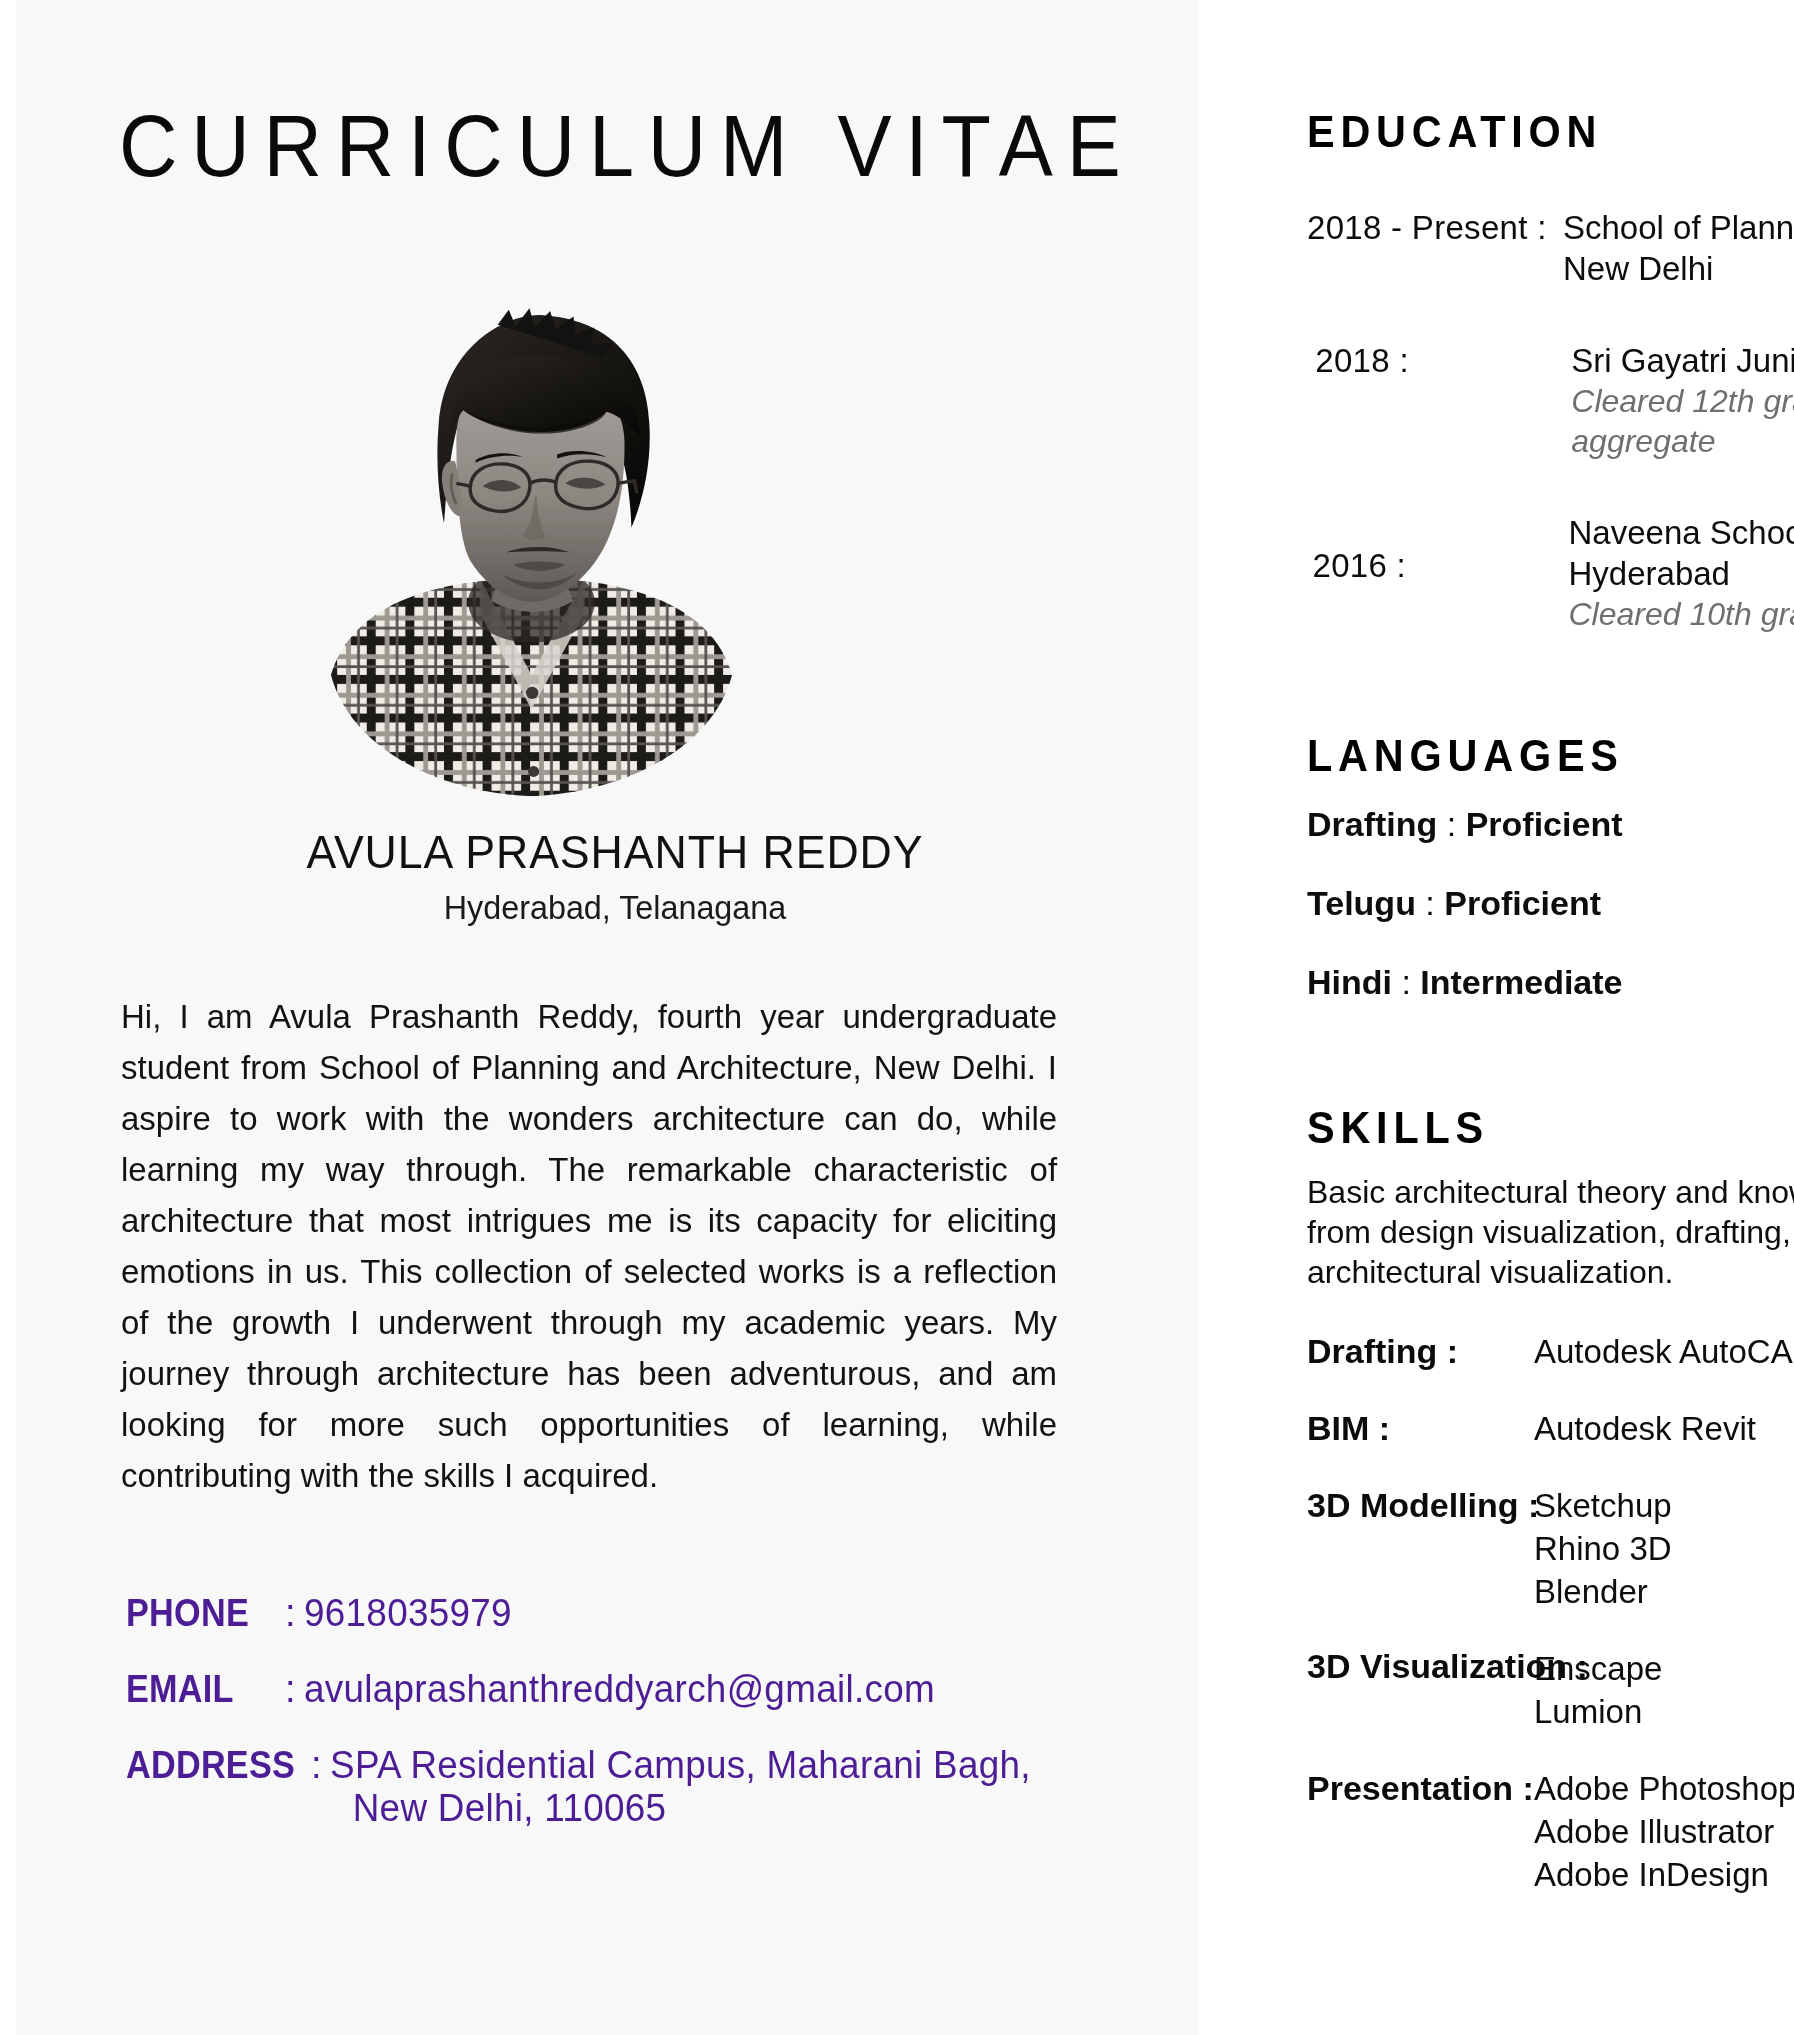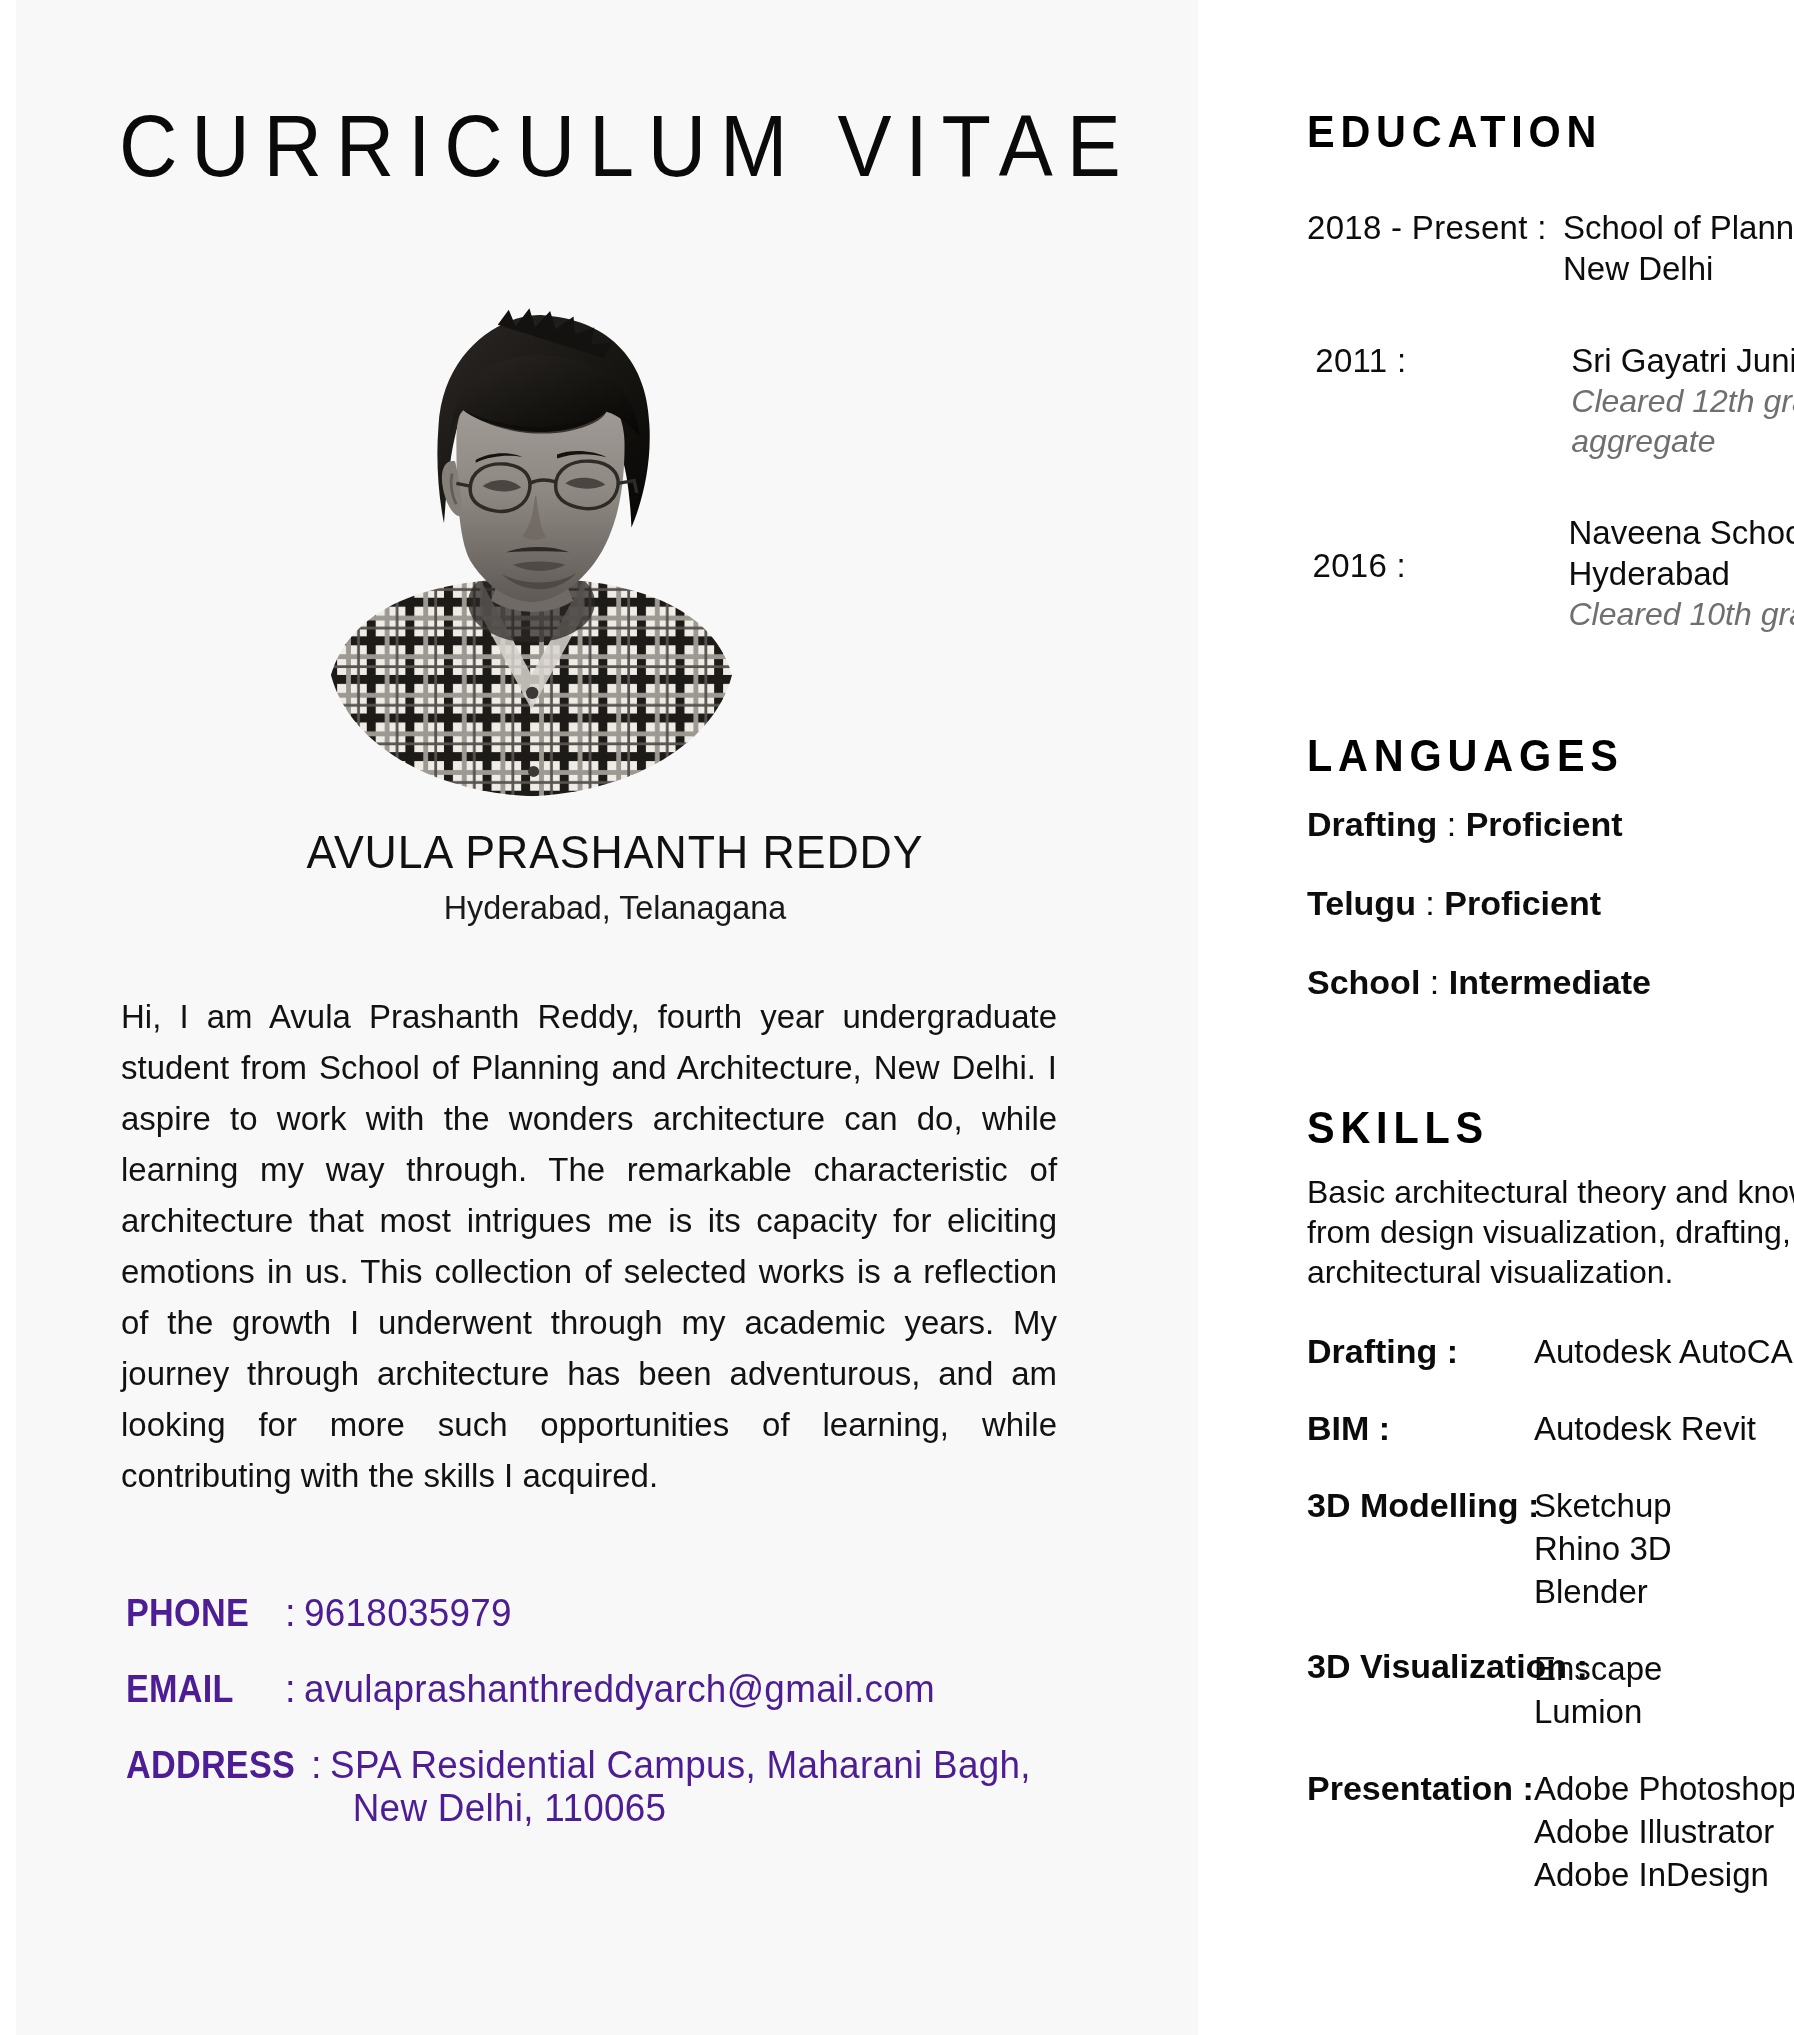--- a/index.html
+++ b/index.html
@@ -396,21 +396,21 @@
 
       <div class="edu-item">
         <div class="edu-year">2018 - Present :</div>
         <div class="edu-detail">
           <span>School of Planning and Architecture,</span><br>
           <span>New Delhi</span>
         </div>
       </div>
 
       <div class="edu-item">
-        <div class="edu-year indent">2011 :</div>
+        <div class="edu-year indent">2018 :</div>
         <div class="edu-detail">
           <span>Sri Gayatri Junior College, Hyderabad</span>
           <span class="edu-note">Cleared 12th grade with 97.4%</span>
           <span class="edu-note">aggregate</span>
         </div>
       </div>
 
       <div class="edu-item">
         <div class="edu-year indent2">2016 :</div>
         <div class="edu-detail">
@@ -425,21 +425,21 @@
     <div class="sec-head lang-head">LANGUAGES</div>
 
     <div class="lang-list">
       <div class="lang-row">
         <span class="lang-name">Drafting</span><span class="lang-sep"> : </span><span class="lang-level">Proficient</span>
       </div>
       <div class="lang-row">
         <span class="lang-name">Telugu</span><span class="lang-sep"> : </span><span class="lang-level">Proficient</span>
       </div>
       <div class="lang-row">
-        <span class="lang-name">School</span><span class="lang-sep"> : </span><span class="lang-level">Intermediate</span>
+        <span class="lang-name">Hindi</span><span class="lang-sep"> : </span><span class="lang-level">Intermediate</span>
       </div>
     </div>
 
     <div class="sec-head skills-head">SKILLS</div>
 
     <div class="skills-desc">
       <span>Basic architectural theory and knowledge ranging</span>
       <span>from design visualization, drafting, detailing to</span>
       <span>architectural visualization.</span>
     </div>

